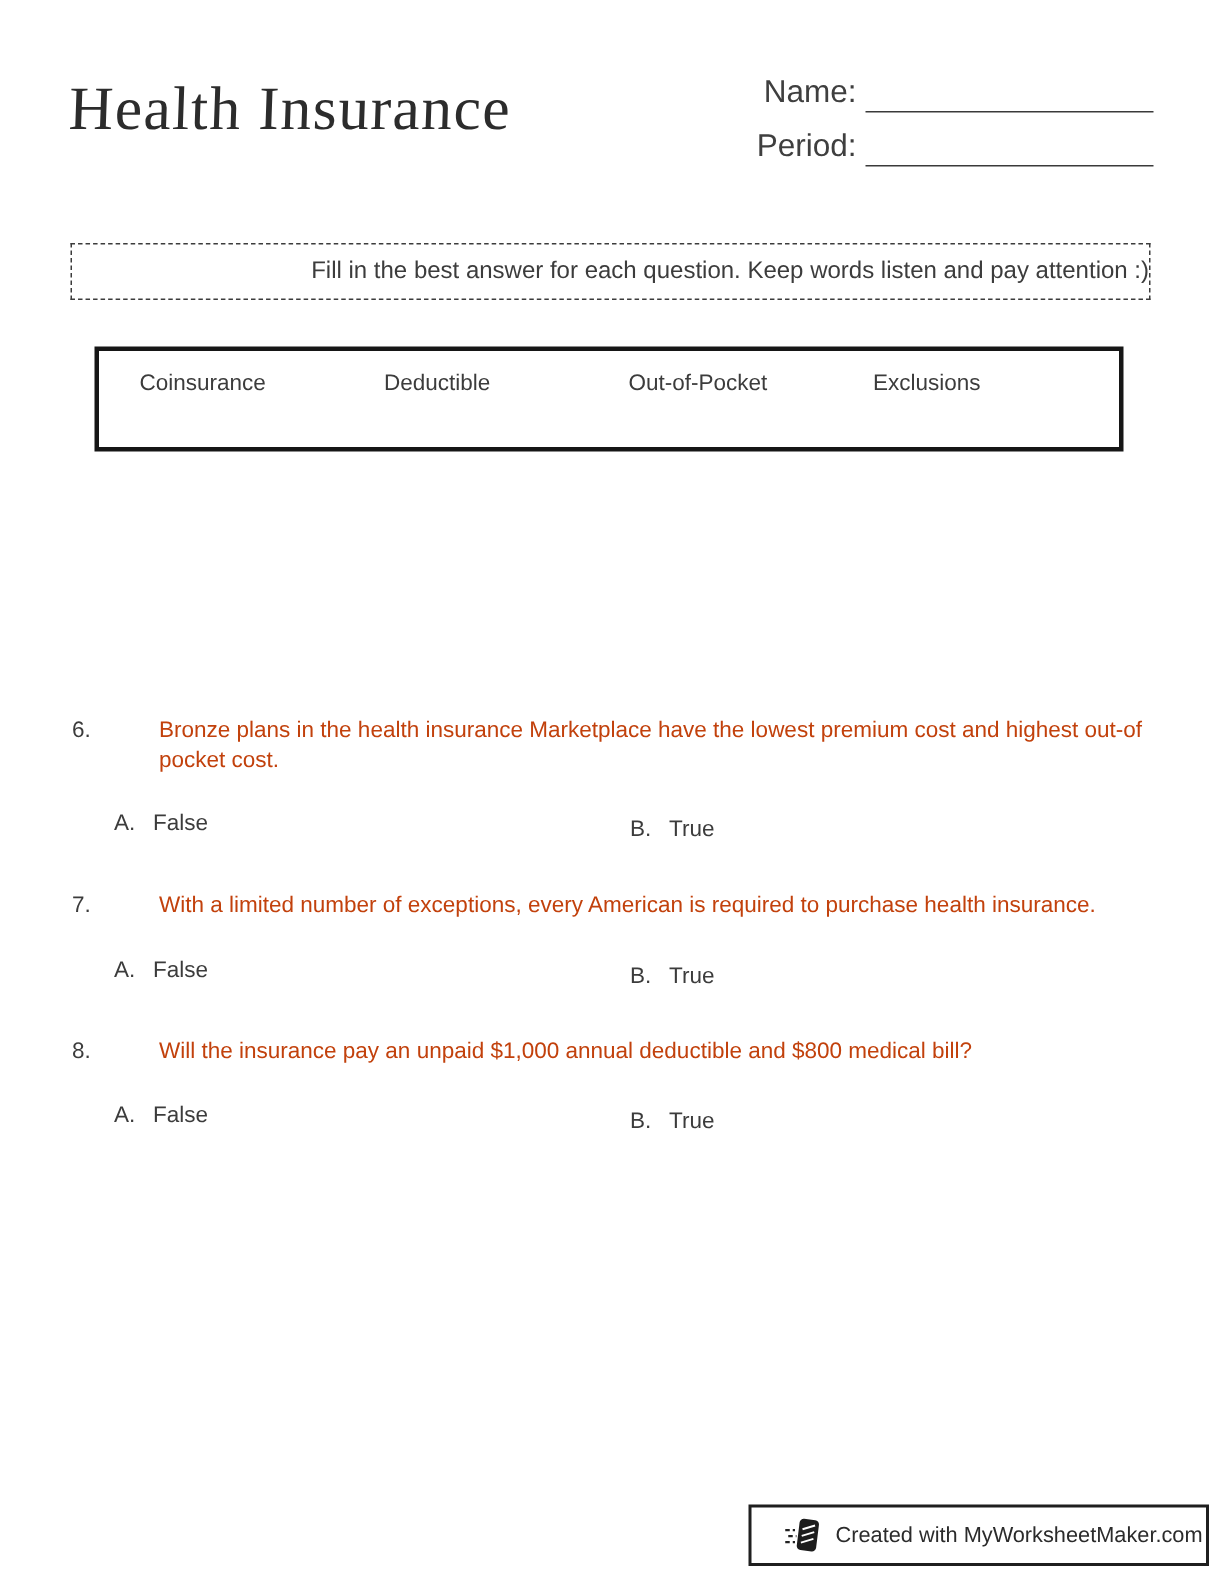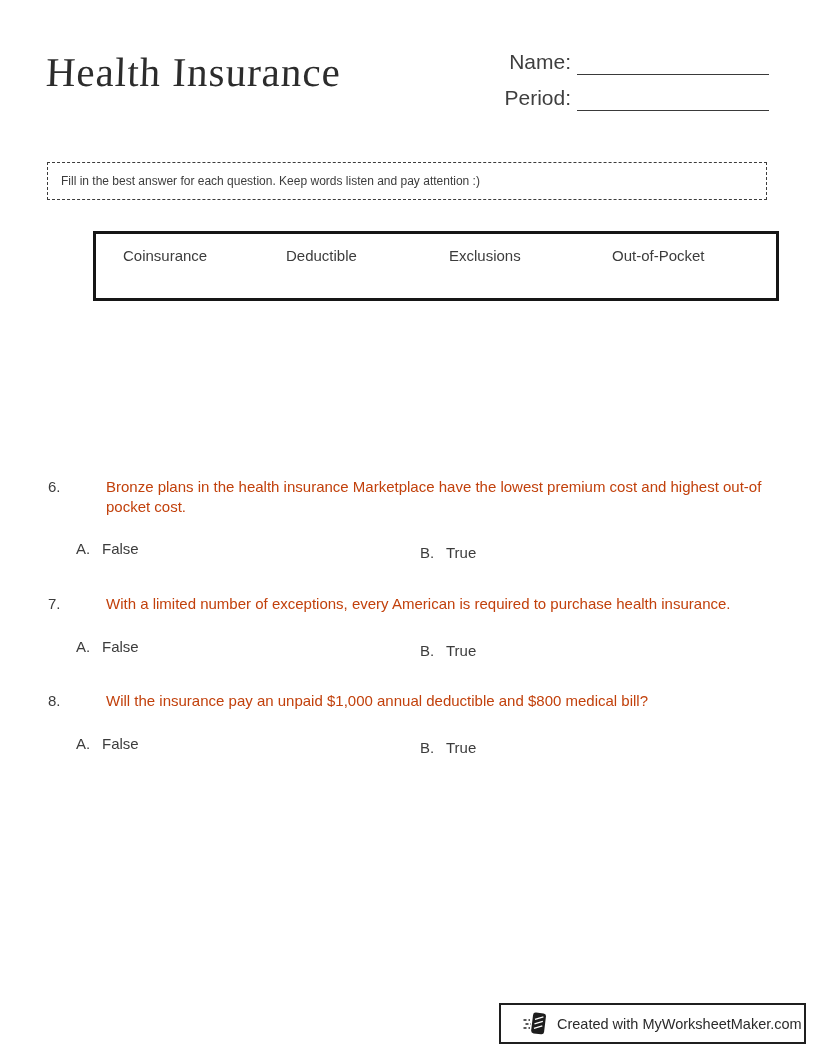--- a/index.html
+++ b/index.html
@@ -56,35 +56,35 @@
     position: absolute;
     left: 47px;
     top: 162px;
     width: 720px;
     height: 38px;
     box-sizing: border-box;
     border: 1.5px dashed #3c3c3c;
     display: flex;
     align-items: center;
     padding-left: 13px;
-    font-size: 12px;
+    font-size: 16px;
     color: #3c3c3c;
+    justify-content: flex-end;
   }
 
   
   .word-bank {
     position: absolute;
     left: 63px;
     top: 231px;
     width: 686px;
     height: 70px;
     box-sizing: border-box;
     border: 3px solid #161616;
     padding: 8px 0 0 27px;
-    margin-left: 30px;
   }
   .word-bank-rows { display: flex; flex-wrap: wrap; width: 653px; }
   .word-term {
     width: 163px;
     font-size: 15px;
     line-height: 28px;
     color: #3c3c3c;
     white-space: nowrap;
   }
 
@@ -136,22 +136,22 @@
   </div>
 
   <div class="instructions-box">
     <span>Fill in the best answer for each question. Keep words listen and pay attention :)</span>
   </div>
 
   <div class="word-bank">
     <div class="word-bank-rows">
       <span class="word-term">Coinsurance</span>
       <span class="word-term">Deductible</span>
+      <span class="word-term">Out-of-Pocket</span>
       <span class="word-term">Exclusions</span>
-      <span class="word-term">Out-of-Pocket</span>
     </div>
   </div>
 
   <div class="question" style="top:477px">
     <div class="q-row">
       <span class="q-num">6.</span>
       <span class="q-text">Bronze plans in the health insurance Marketplace have the lowest premium cost and highest out-of pocket cost.</span>
     </div>
     <div class="q-options">
       <div class="option option-a">

